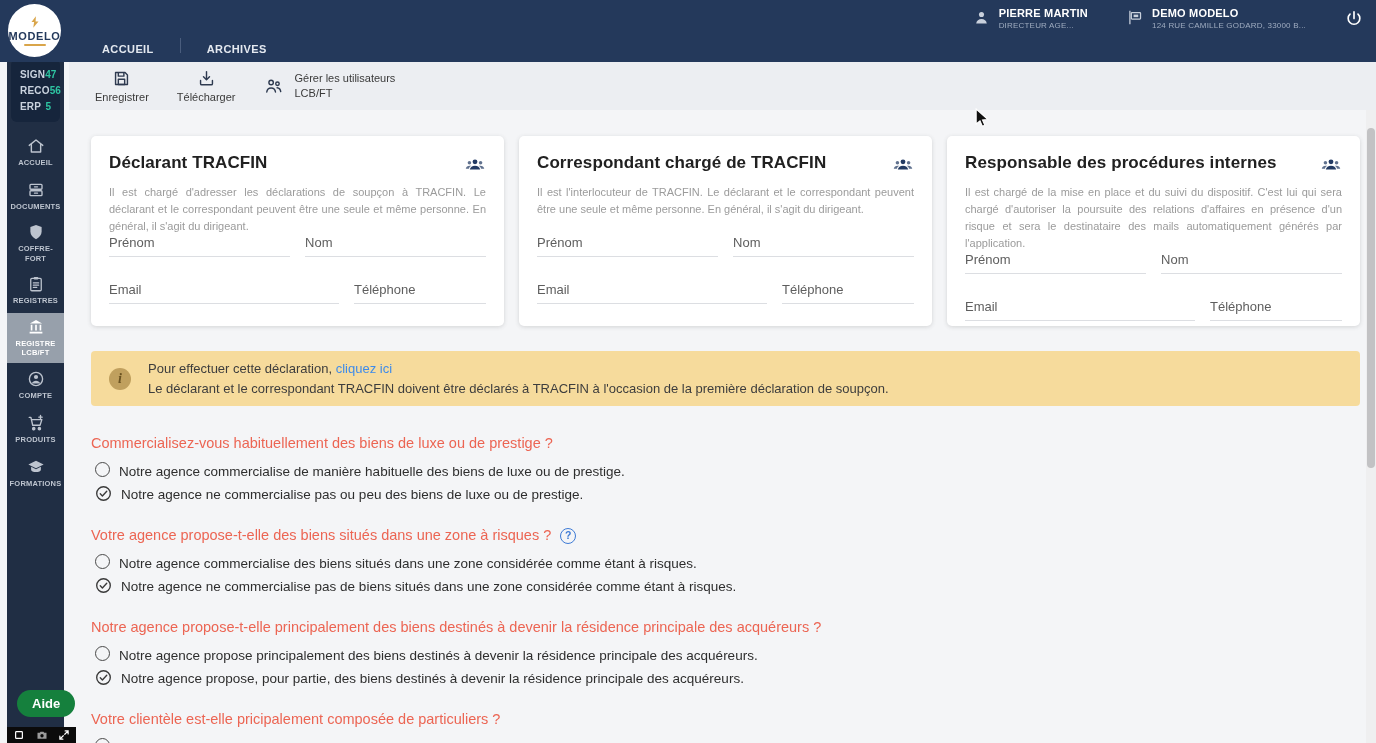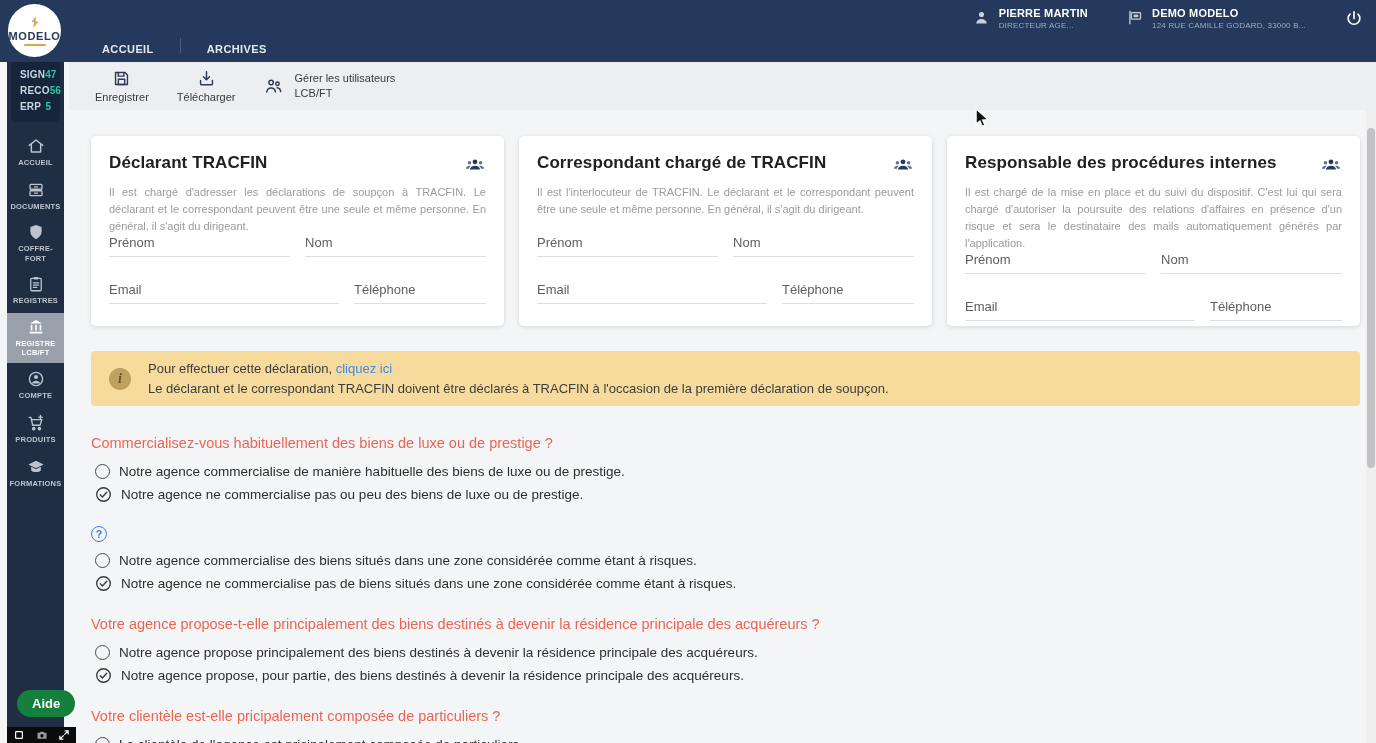--- a/index.html
+++ b/index.html
@@ -80,21 +80,21 @@
     font-size:14px; display:flex; align-items:center; justify-content:center; }
   .banner-text { font-size:13px; color:#3D3D3D; line-height:20px; }
   .banner-link { color:#3E8BEA; cursor:pointer; }
 
   .questions { margin-top:28px; }
   .question { margin-bottom:22px; }
   .q-title { display:flex; align-items:center; gap:9px; color:#EC6553; font-size:14.5px;
     line-height:19px; margin-bottom:9px; }
   .help { width:16px; height:16px; border:1.5px solid #3E7BD6; border-radius:50%; color:#3E7BD6;
     font-size:10.5px; font-weight:700; display:inline-flex; align-items:center; justify-content:center; cursor:pointer; }
-  .option { display:flex; align-items:center; gap:9px; margin:0 0 4px 4px; font-size:13.5px;
+  .option { display:flex; gap:9px; margin:0 0 4px 4px; font-size:13.5px;
     color:#2E2E2E; line-height:19px; cursor:pointer; }
   .radio { flex:0 0 auto; width:15px; height:15px; border:1.6px solid #4A4A4A; border-radius:50%; }
   .radio.checked { border:none; width:17px; height:17px; }
 
   
   .scroll-track { position:fixed; right:0; top:110px; bottom:0; width:10px; background:#EFEFF0; z-index:25; }
   .scroll-thumb { position:absolute; top:18px; left:1px; width:8px; height:340px; background:#C2C2C4; border-radius:4px; }
   .cursor { position:fixed; left:972px; top:106px; width:20px; height:26px; z-index:60; pointer-events:none; }
 </style>
 </head>
@@ -412,39 +412,40 @@
             <svg viewBox="0 0 20 20" fill="none" stroke="#3A3A3A" stroke-width="1.6" stroke-linecap="round" stroke-linejoin="round">
               <circle cx="10" cy="10" r="8"></circle>
               <path d="M6.2 10.4l2.5 2.5 5.1-5.6"></path>
             </svg>
           </span>
           <span class="opt-label">Notre agence ne commercialise pas ou peu des biens de luxe ou de prestige.</span>
         </div>
       </div>
       <div class="question">
         <div class="q-title">
+          <span>Votre agence propose-t-elle des biens situés dans une zone à risques ?</span>
           <span class="help">?</span>
         </div>
         <div class="option">
           <span class="radio"></span>
           <span class="opt-label">Notre agence commercialise des biens situés dans une zone considérée comme étant à risques.</span>
         </div>
         <div class="option">
           <span class="radio checked icn">
             <svg viewBox="0 0 20 20" fill="none" stroke="#3A3A3A" stroke-width="1.6" stroke-linecap="round" stroke-linejoin="round">
               <circle cx="10" cy="10" r="8"></circle>
               <path d="M6.2 10.4l2.5 2.5 5.1-5.6"></path>
             </svg>
           </span>
           <span class="opt-label">Notre agence ne commercialise pas de biens situés dans une zone considérée comme étant à risques.</span>
         </div>
       </div>
       <div class="question">
         <div class="q-title">
-          <span>Votre agence propose-t-elle principalement des biens destinés à devenir la résidence principale des acquéreurs ?</span>
+          <span>Notre agence propose-t-elle principalement des biens destinés à devenir la résidence principale des acquéreurs ?</span>
         </div>
         <div class="option">
           <span class="radio"></span>
           <span class="opt-label">Notre agence propose principalement des biens destinés à devenir la résidence principale des acquéreurs.</span>
         </div>
         <div class="option">
           <span class="radio checked icn">
             <svg viewBox="0 0 20 20" fill="none" stroke="#3A3A3A" stroke-width="1.6" stroke-linecap="round" stroke-linejoin="round">
               <circle cx="10" cy="10" r="8"></circle>
               <path d="M6.2 10.4l2.5 2.5 5.1-5.6"></path>

